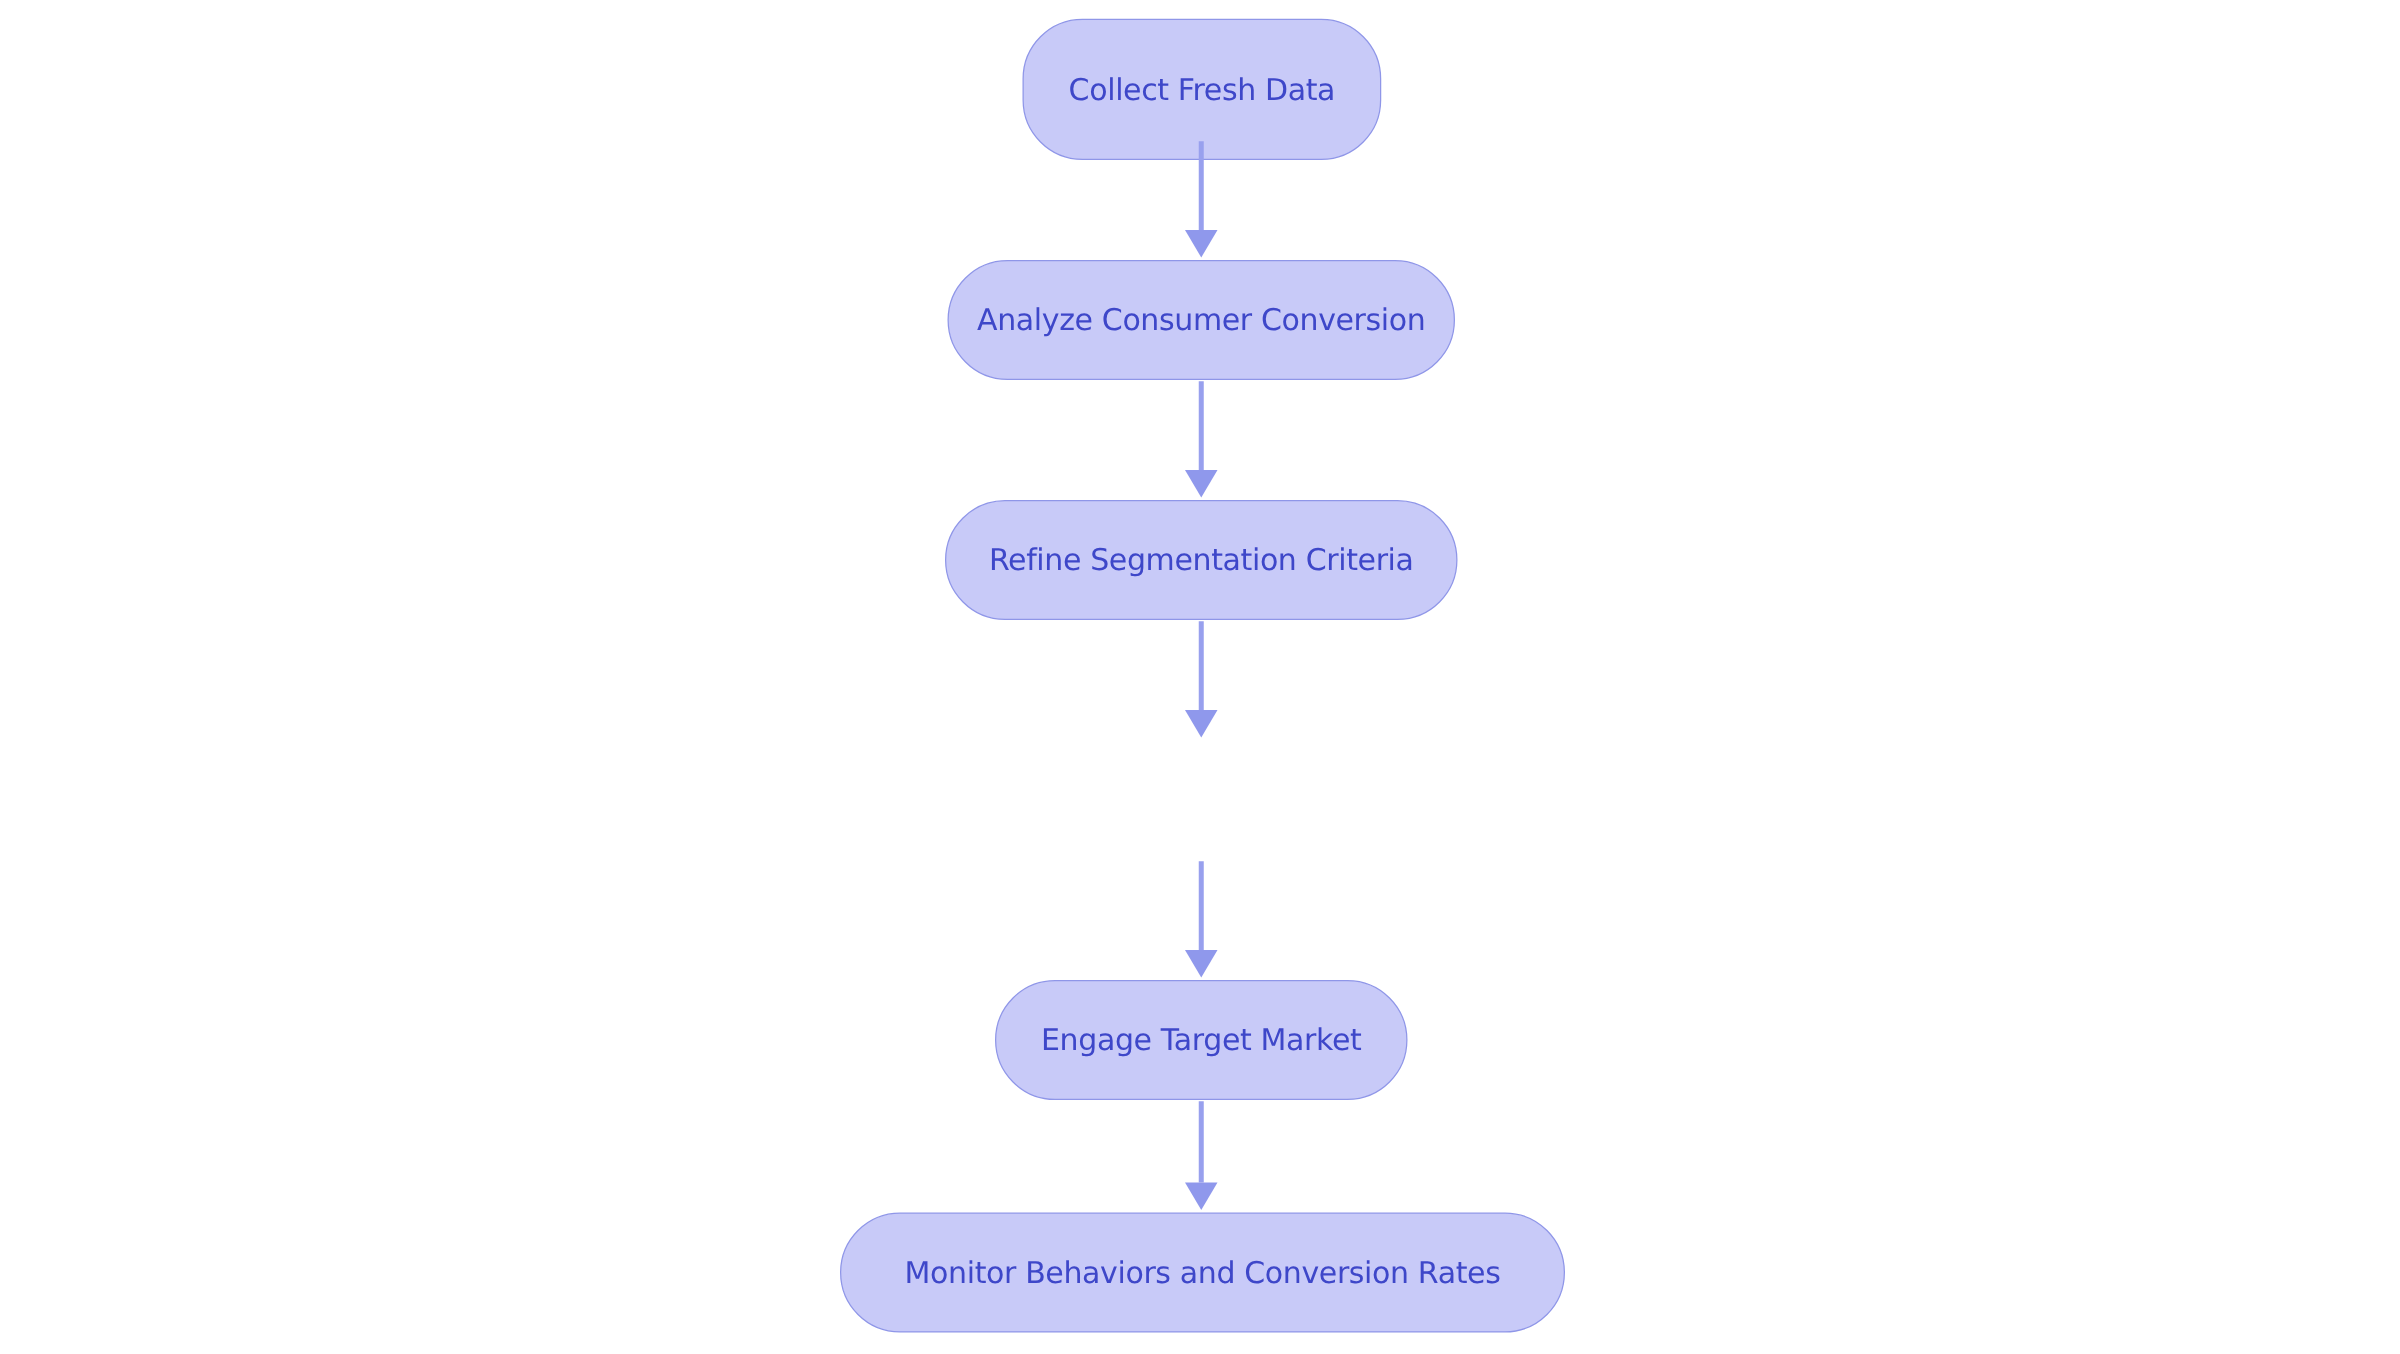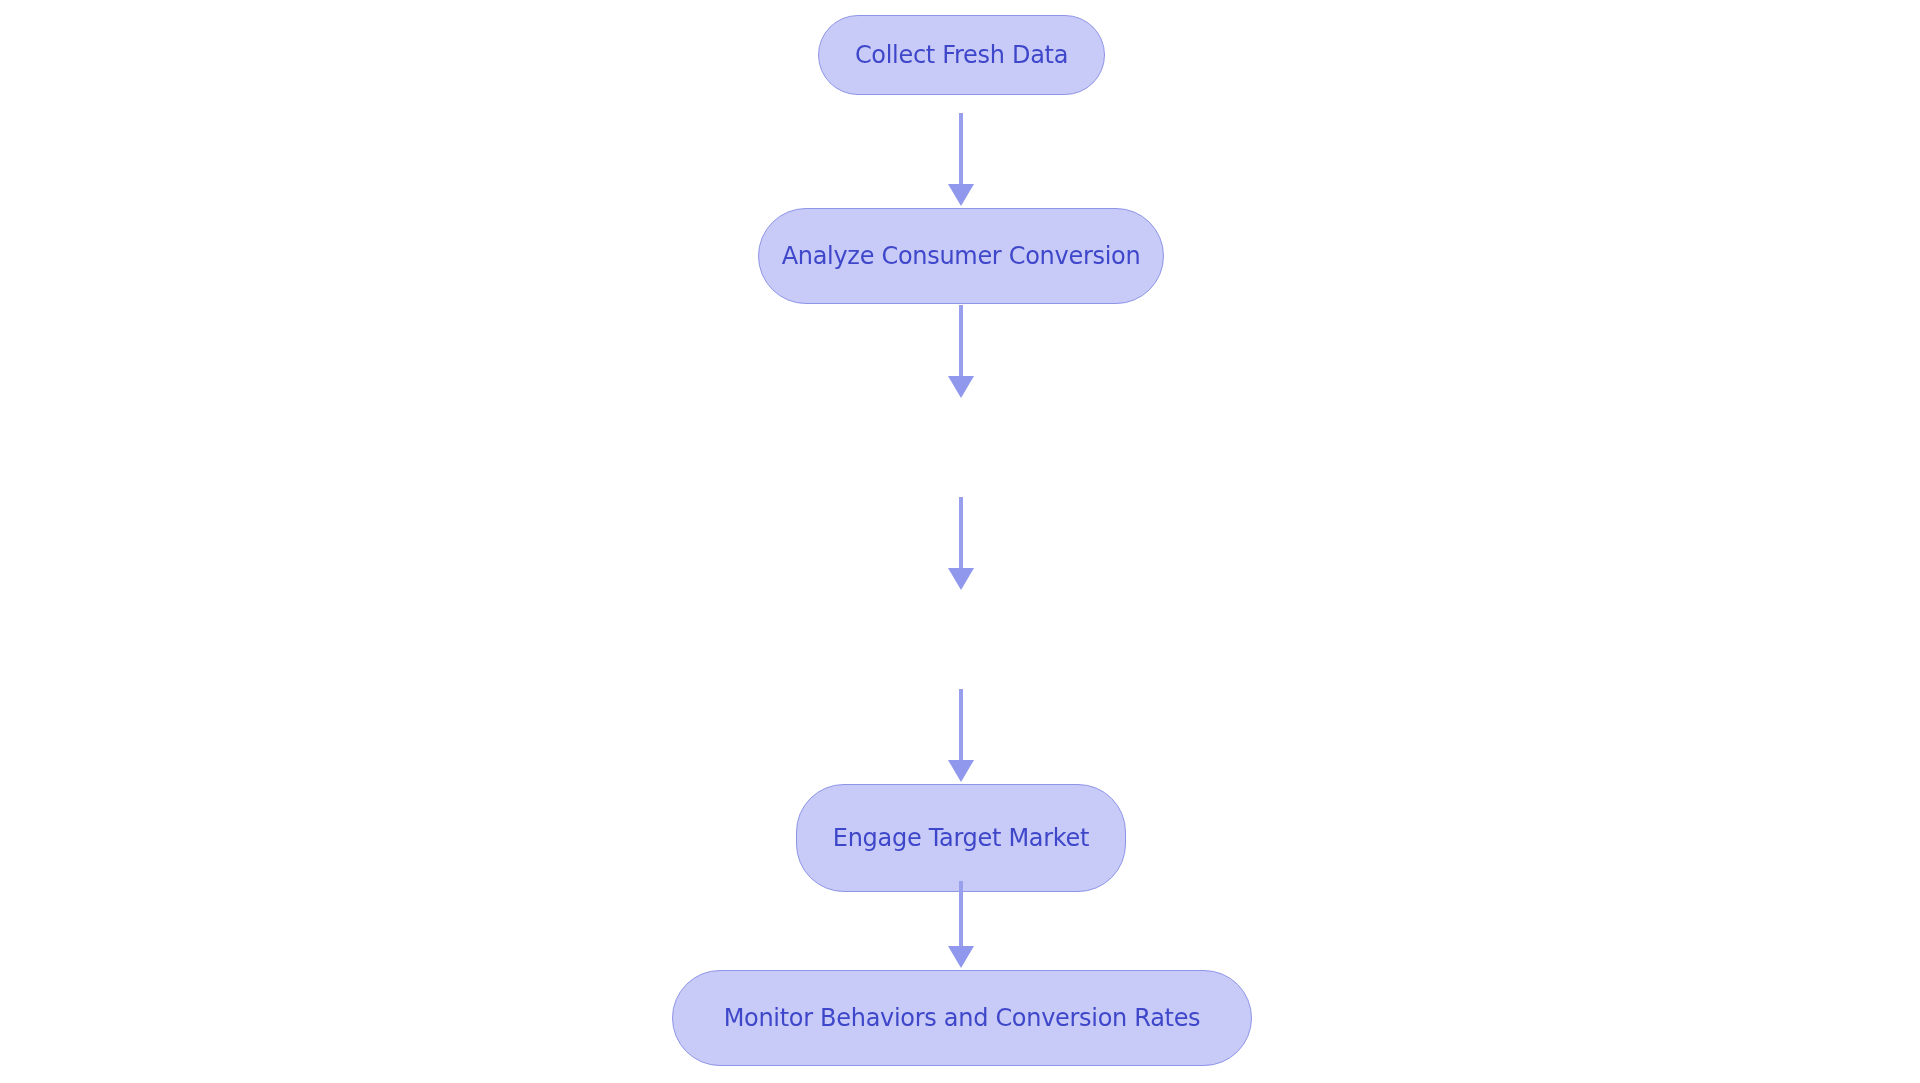--- a/index.html
+++ b/index.html
@@ -26,25 +26,25 @@
     justify-content: center;
     text-align: center;
   }
   .node span {
     color: #3e47c9;
     font-size: 24px;
     letter-spacing: -0.3px;
     white-space: nowrap;
   }
   
-  .n1 { left: 818px; top: 15px;  width: 287px; height: 80px; }
+  .n1 { left: 818px; top: 15px;  width: 287px; height: 113px; }
   .n2 { left: 758px; top: 208px; width: 406px; height: 96px; }
   .n3 { left: 756px; top: 400px; width: 410px; height: 96px; }
   .n4 { left: 759px; top: 592px; width: 404px; height: 96px; }
-  .n5 { left: 796px; top: 784px; width: 330px; height: 108px; }
+  .n5 { left: 796px; top: 784px; width: 330px; height: 96px; }
   .n6 { left: 672px; top: 970px; width: 580px; height: 96px; }
 
   .arrow {
     position: absolute;
     left: 948px;
     width: 26px;
     display: flex;
     flex-direction: column;
     align-items: center;
   }
@@ -82,20 +82,23 @@
 
   <div class="node n2">
     <span>Analyze Consumer Conversion</span>
   </div>
 
   <div class="arrow a2">
     <div class="shaft"></div>
     <div class="head"></div>
   </div>
 
+  <div class="node n3">
+    <span>Refine Segmentation Criteria</span>
+  </div>
 
   <div class="arrow a3">
     <div class="shaft"></div>
     <div class="head"></div>
   </div>
 
 
   <div class="arrow a4">
     <div class="shaft"></div>
     <div class="head"></div>

